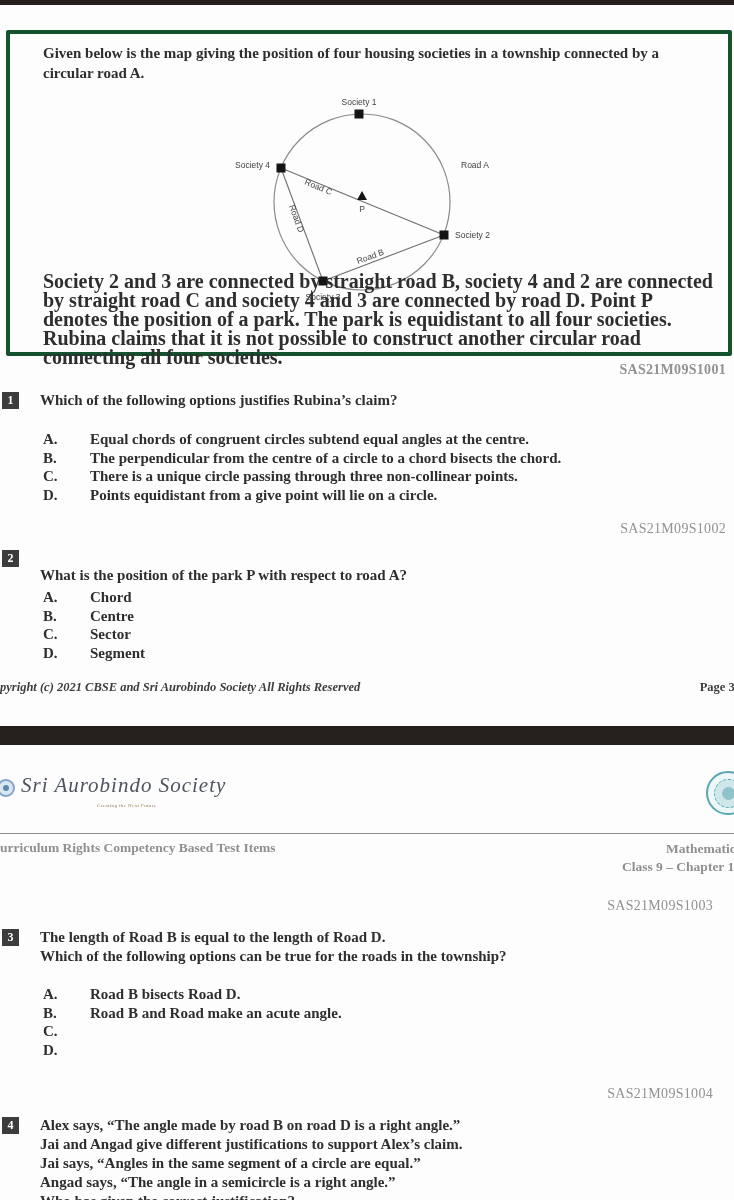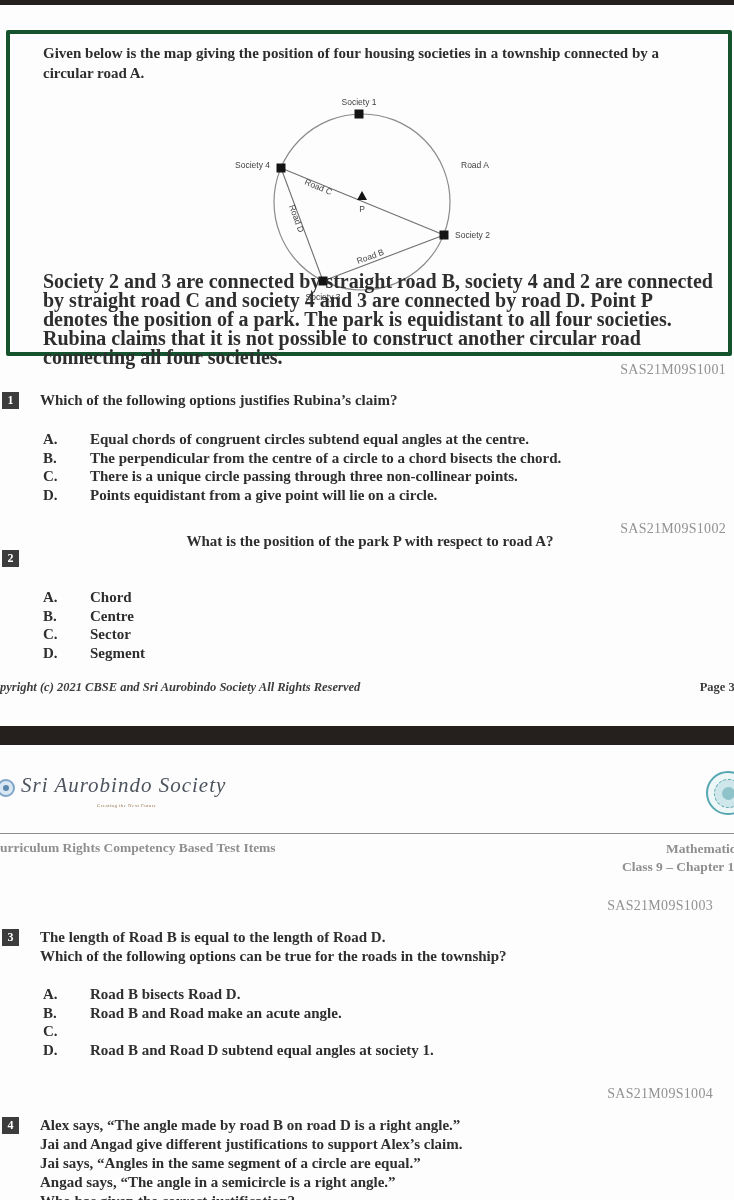--- a/index.html
+++ b/index.html
@@ -92,21 +92,21 @@
         <text x="348" y="230" transform="rotate(-20 348 230)">Road B</text>
       </g>
     </svg>
 
     <div class="ctx-body">
       <p class="ctx-claim">Society 2 and 3 are connected by straight road B, society 4 and 2 are connected by straight road C and society 4 and 3 are connected by road D. Point P denotes the position of a park. The park is equidistant to all four societies.</p>
       <p class="ctx-claim">Rubina claims that it is not possible to construct another circular road connecting all four societies.</p>
     </div>
   </div>
 
-  <div class="code r1" style="top:362px;">SAS21M09S1001</div>
+  <div class="code r1" style="top:362px;font-weight:bold;">SAS21M09S1001</div>
 
   <div class="qbadge" style="top:392px;">1</div>
   <div class="qtext" style="top:391px;">Which of the following options justifies Rubina’s claim?</div>
   <div class="opts" style="top:430px;">
     <div class="opt">
       <span class="letter">A.</span>
       <span>Equal chords of congruent circles subtend equal angles at the centre.</span>
     </div>
     <div class="opt">
       <span class="letter">B.</span>
@@ -118,21 +118,21 @@
     </div>
     <div class="opt">
       <span class="letter">D.</span>
       <span>Points equidistant from a give point will lie on a circle.</span>
     </div>
   </div>
 
   <div class="code r1" style="top:521px;">SAS21M09S1002</div>
 
   <div class="qbadge" style="top:550px;">2</div>
-  <div class="qtext" style="top:532px;text-align:center;">What is the position of the park P with respect to road A?</div>
+  <div class="qtext" style="top:566px;">What is the position of the park P with respect to road A?</div>
   <div class="opts" style="top:588px;">
     <div class="opt">
       <span class="letter">A.</span>
       <span>Chord</span>
     </div>
     <div class="opt">
       <span class="letter">B.</span>
       <span>Centre</span>
     </div>
     <div class="opt">
@@ -179,21 +179,20 @@
     </div>
     <div class="opt">
       <span class="letter">B.</span>
       <span>Road B and Road make an acute angle.</span>
     </div>
     <div class="opt">
       <span class="letter">C.</span>
     </div>
     <div class="opt">
       <span class="letter">D.</span>
-      <span>Road B and Road D subtend equal angles at society 1.</span>
     </div>
   </div>
 
   <div class="code r2" style="top:1086px;">SAS21M09S1004</div>
 
   <div class="qbadge" style="top:1117px;">4</div>
   <div class="qtext qlines" style="top:1116px;">
     <div>Alex says, “The angle made by road B on road D is a right angle.”</div>
     <div>Jai and Angad give different justifications to support Alex’s claim.</div>
     <div>Jai says, “Angles in the same segment of a circle are equal.”</div>

